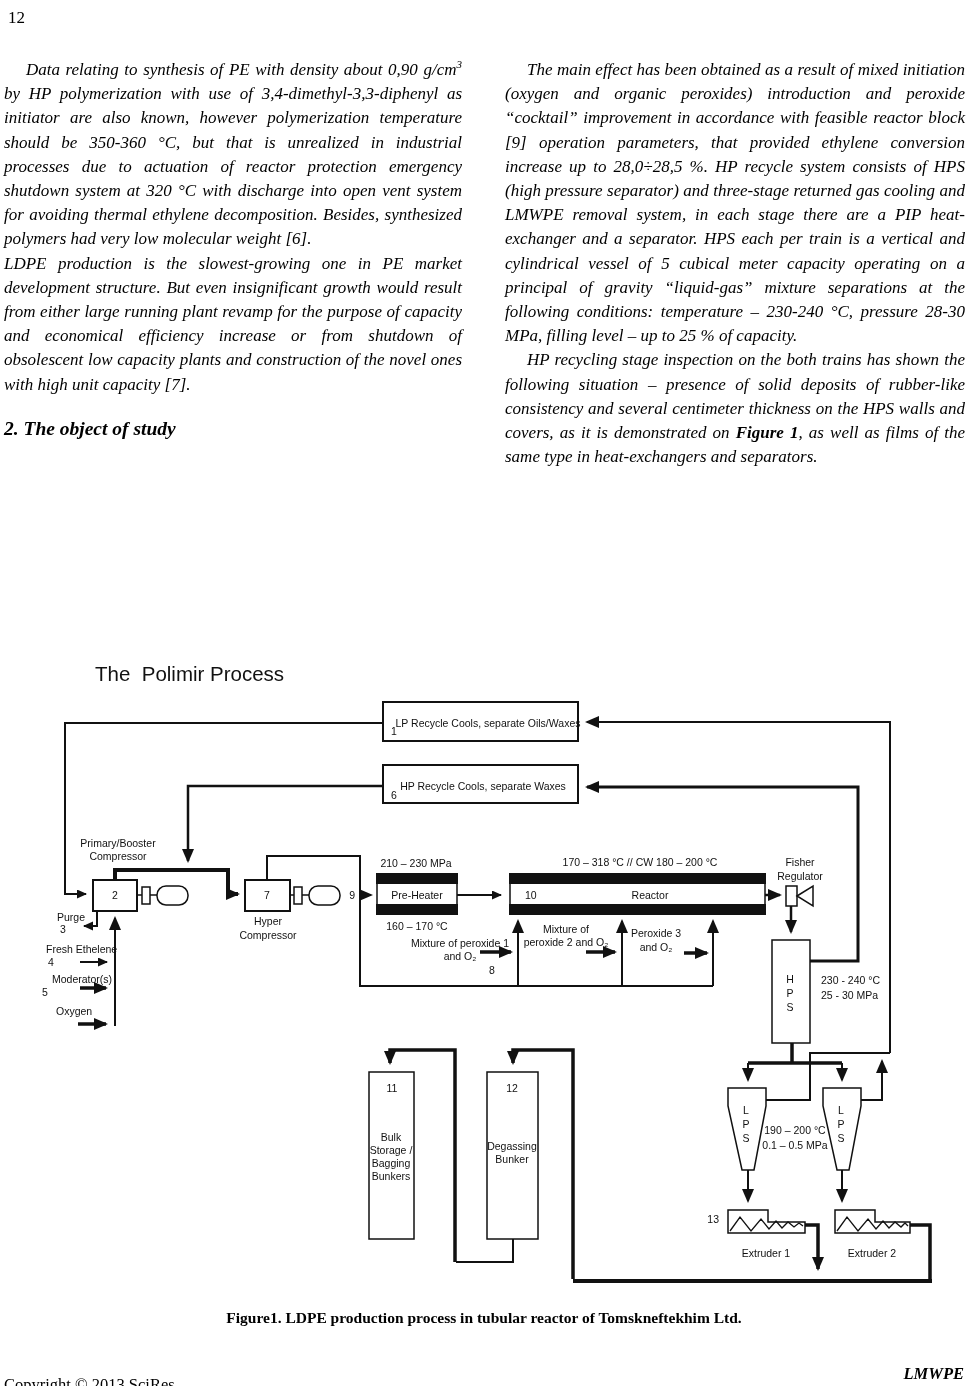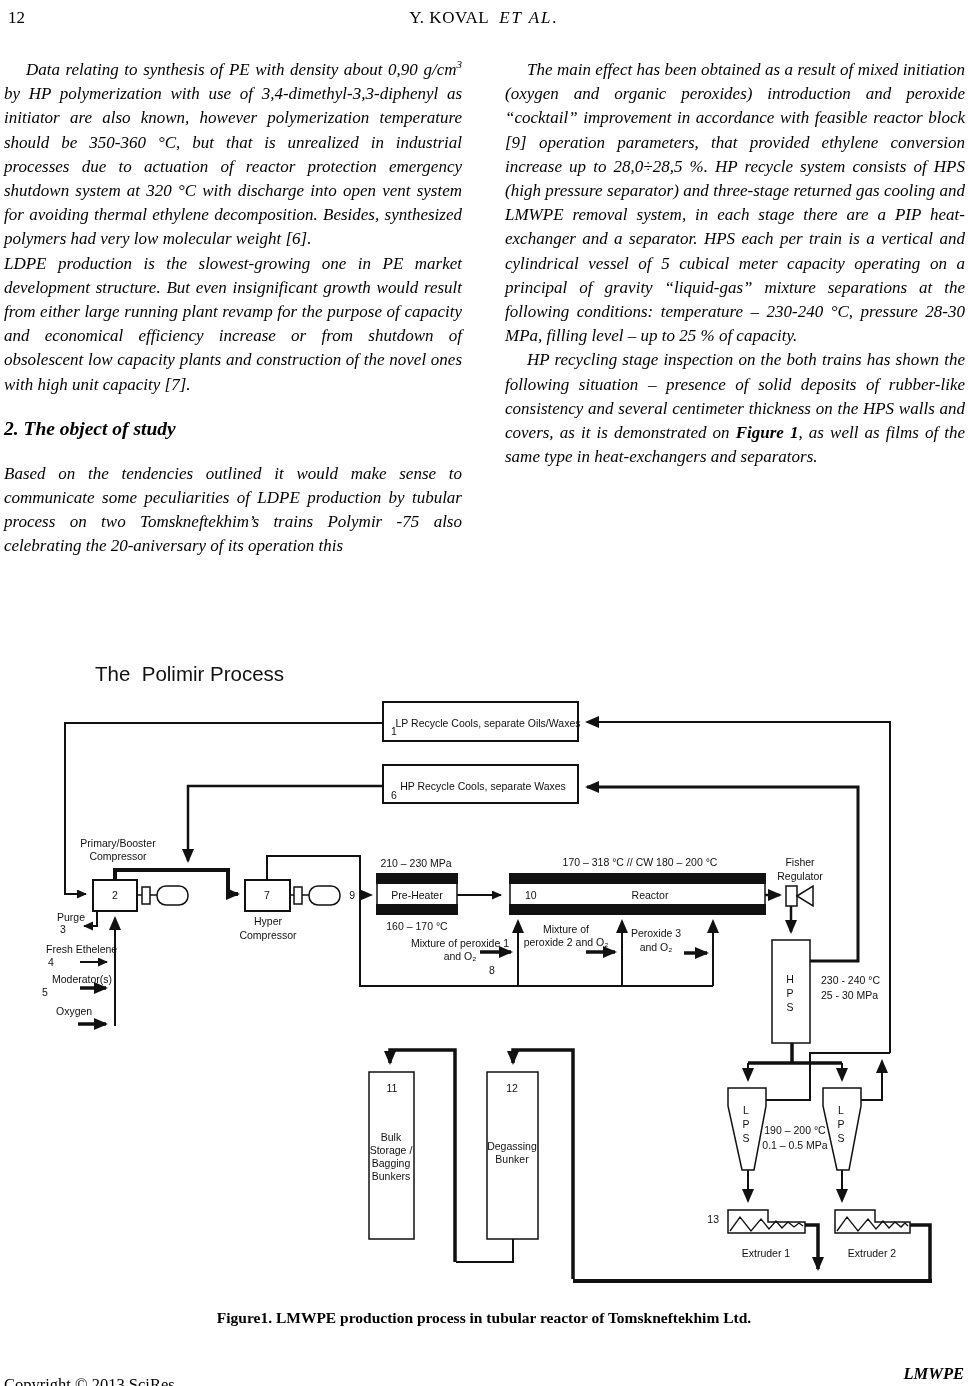--- a/index.html
+++ b/index.html
@@ -11,48 +11,44 @@
   .pagehead { position:absolute; top:8px; left:0; width:968px; height:24px; font-size:17px; }
   .pagenum { position:absolute; left:8px; top:0; }
   .runtitle { position:absolute; left:0; width:100%; text-align:center; top:0; letter-spacing:.5px; }
   .runtitle .etal { font-style:italic; margin-left:10px; letter-spacing:2px; }
 
   .col { position:absolute; top:58px; font-size:17px; line-height:24.2px; text-align:justify;font-style:italic; }
   .col-left  { left:4px;  width:458px; }
   .col-right { left:505px; width:460px; }
   .para { margin:0; }
   .indent { text-indent:22px; }
-  h2.sect { font-size:19.5px; font-weight:bold; text-align:left; margin:19px 0 20px 0; line-height:26px; }
+  h2.sect { font-size:19.5px; font-weight:bold; text-align:left; margin:19px 0 4px 0; line-height:26px; }
   sup { font-size:11px; vertical-align:super; line-height:0; }
 
   svg text { font-family:"Liberation Sans", sans-serif; }
   .dg-title { font-size:20.5px; white-space:pre; }
   .t { font-size:10.5px; }
 
   .caption { position:absolute; top:1309px; left:0; width:968px; text-align:center;
              font-size:15.5px; font-weight:bold; }
   .pagefoot { position:absolute; top:1364px; left:0; width:968px; font-size:16.5px; }
   .foot-left { position:absolute; left:4px; top:11px; }
   .foot-right { position:absolute; right:4px; top:0; font-weight:bold; font-style:italic; }
 </style>
 </head>
 <body>
 
 <div class="pagehead">
   <span class="pagenum">12</span>
-  <div class="runtitle">
-    <span>Y. KOVAL</span><span class="etal">ET  AL.</span>
-  </div>
 </div>
 
 <div class="col col-left">
   <p class="para indent"><span>Data relating to synthesis of PE with density about 0,90 g/cm</span><sup>3</sup><span> by HP polymerization with use of 3,4-dimethyl-3,3-diphenyl as initiator are also known, however polymerization temperature should be 350-360 °C, but that is unrealized in industrial processes due to actuation of reactor protection emergency shutdown system at 320 °C with discharge into open vent system for avoiding thermal ethylene decomposition. Besides, synthesized polymers had very low molecular weight [6].</span></p>
   <p class="para">LDPE production is the slowest-growing one in PE market development structure. But even insignificant growth would result from either large running plant revamp for the purpose of capacity and economical efficiency increase or from shutdown of obsolescent low capacity plants and construction of the novel ones with high unit capacity [7].</p>
   <h2 class="sect">2. The object of study</h2>
-  <p class="para">Based on the tendencies outlined it would make sense to communicate some peculiarities of LDPE production by tubular process on two Tomskneftekhim’s trains Polymir -75 also celebrating the 20-aniversary of its operation this</p>
 </div>
 
 <div class="col col-right">
   <p class="para indent">The main effect has been obtained as a result of mixed initiation (oxygen and organic peroxides) introduction and peroxide “cocktail” improvement in accordance with feasible reactor block [9] operation parameters, that provided ethylene conversion increase up to 28,0÷28,5 %. HP recycle system consists of HPS (high pressure separator) and three-stage returned gas cooling and LMWPE removal system, in each stage there are a PIP heat-exchanger and a separator. HPS each per train is a vertical and cylindrical vessel of 5 cubical meter capacity operating on a principal of gravity “liquid-gas” mixture separations at the following conditions: temperature – 230-240 °C, pressure 28-30 MPa, filling level – up to 25 % of capacity.</p>
   <p class="para indent"><span>HP recycling stage inspection on the both trains has shown the following situation – presence of solid deposits of rubber-like consistency and several centimeter thickness on the HPS walls and covers, as it is demonstrated on </span><b>Figure 1</b><span>, as well as films of the same type in heat-exchangers and separators.</span></p>
 </div>
 
 <svg style="position:absolute;left:0;top:0" width="968" height="1386" viewBox="0 0 968 1386" xmlns="http://www.w3.org/2000/svg">
   <defs>
     <marker id="ma" markerUnits="userSpaceOnUse" markerWidth="12" markerHeight="10" refX="9" refY="4.5" orient="auto">
@@ -214,18 +210,18 @@
     <text class="t" x="391" y="1180" text-anchor="middle">Bunkers</text>
     <text class="t" x="512" y="1092" text-anchor="middle">12</text>
     <text class="t" x="512" y="1150" text-anchor="middle">Degassing</text>
     <text class="t" x="512" y="1163" text-anchor="middle">Bunker</text>
     <text class="t" x="719" y="1223" text-anchor="end">13</text>
     <text class="t" x="766" y="1257" text-anchor="middle">Extruder 1</text>
     <text class="t" x="872" y="1257" text-anchor="middle">Extruder 2</text>
   </g>
 </svg>
 
-<div class="caption">Figure1. LMWPE production process in tubular reactor of Tomskneftekhim Ltd.</div>
+<div class="caption">Figure1. LDPE production process in tubular reactor of Tomskneftekhim Ltd.</div>
 
 <div class="pagefoot">
   <span class="foot-left">Copyright © 2013 SciRes.</span>
   <span class="foot-right">LMWPE</span>
 </div>
 
 </body></html>

